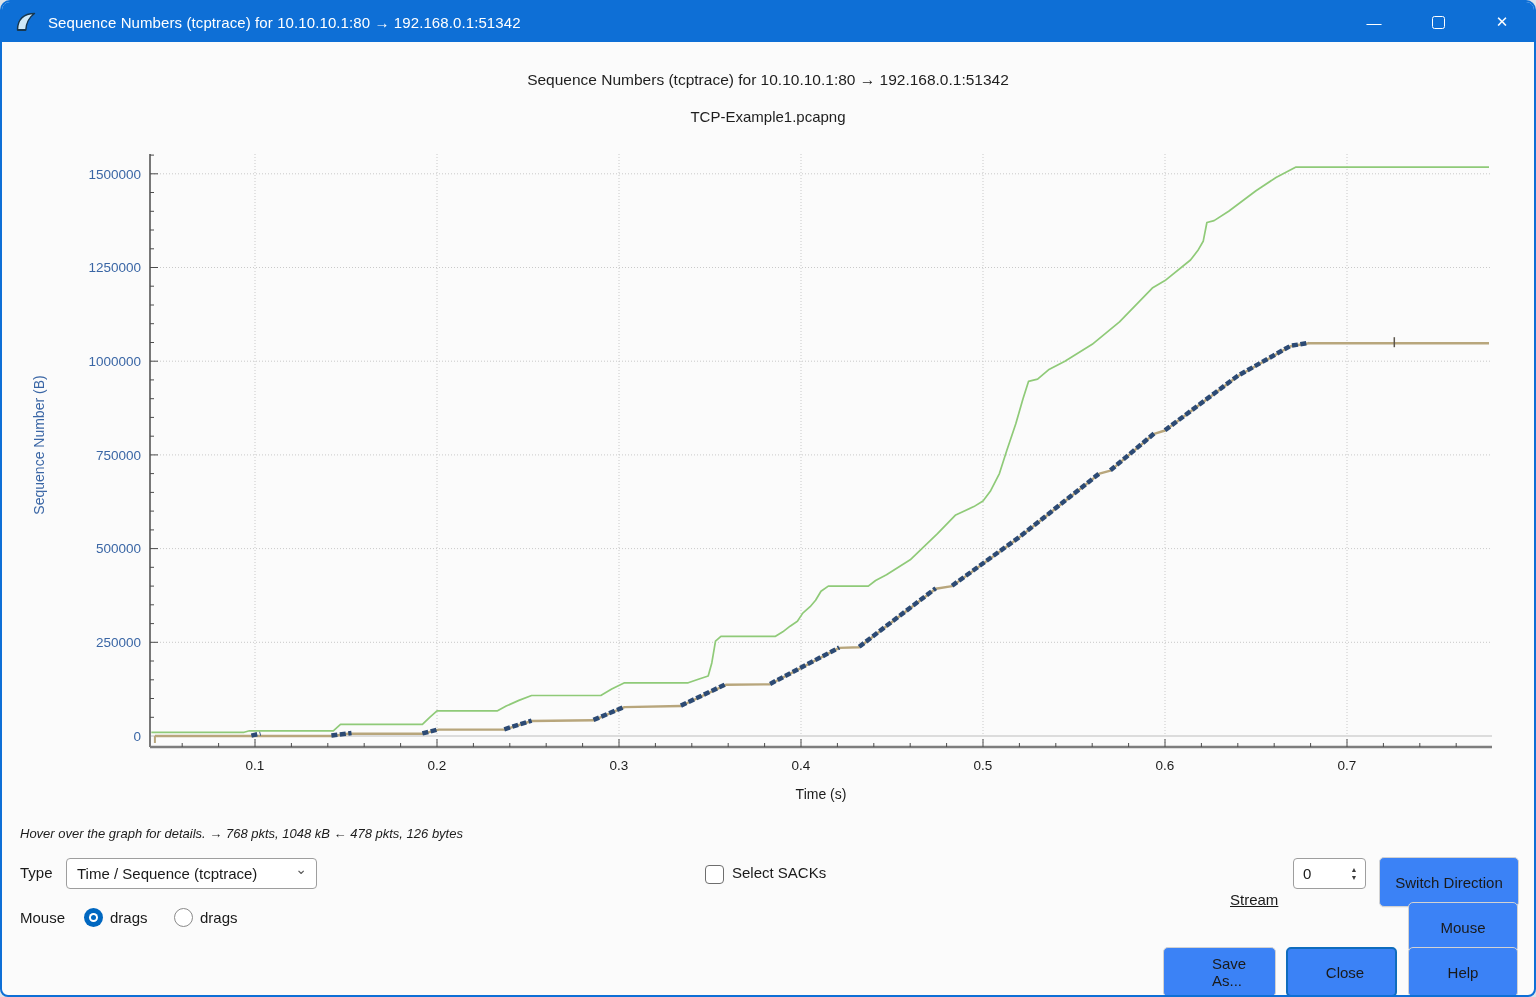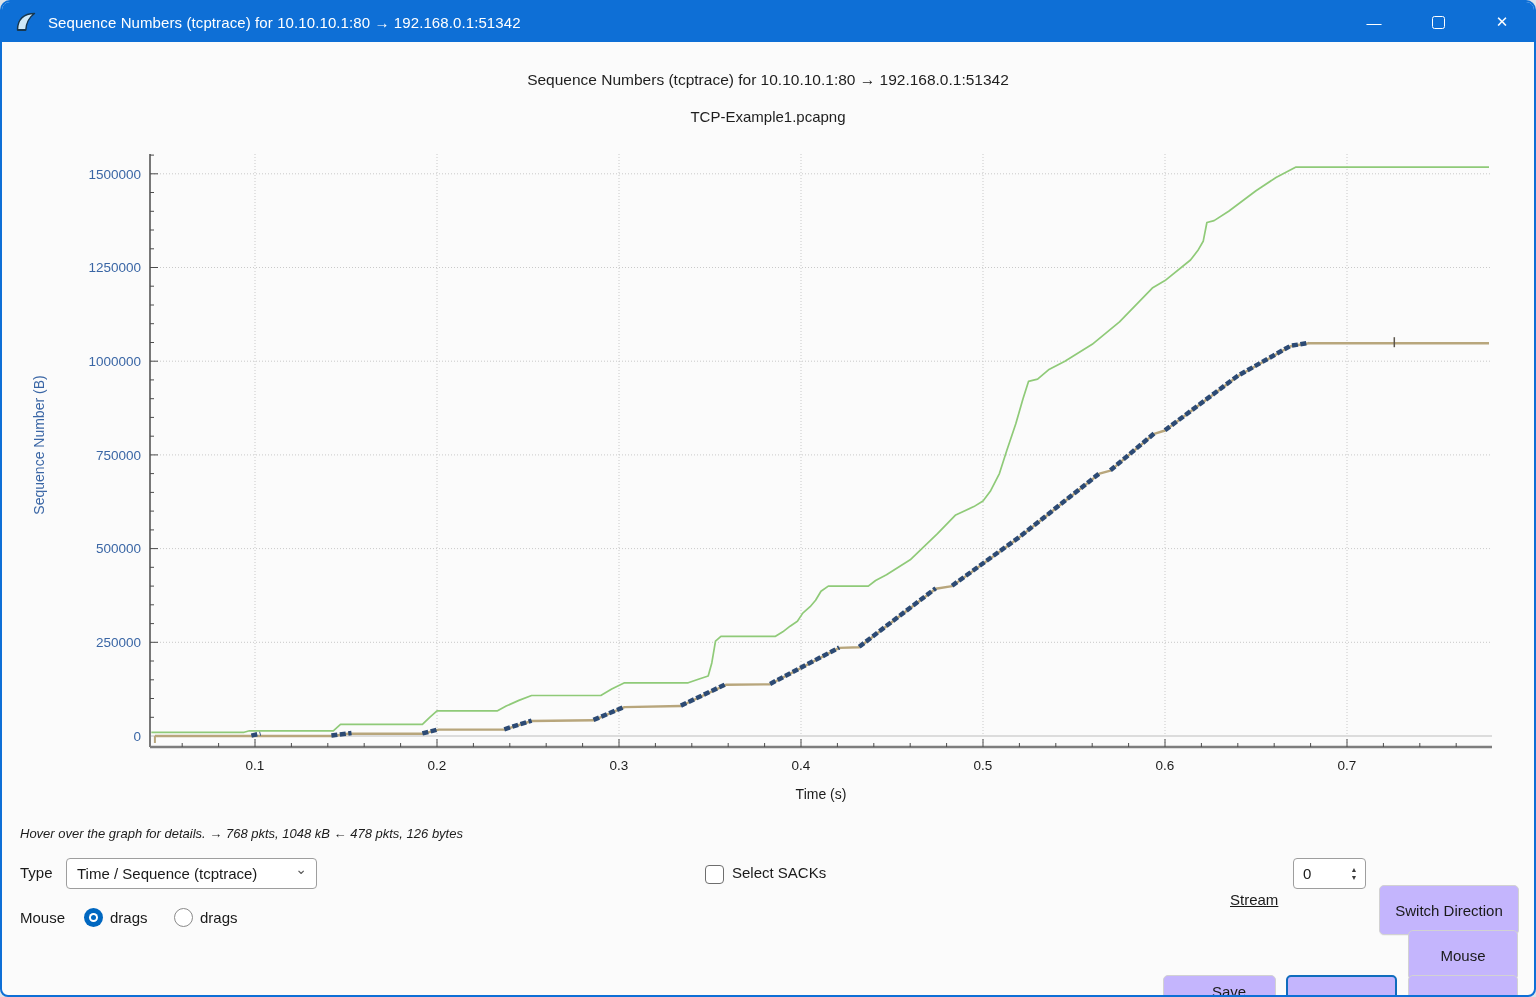--- a/index.html
+++ b/index.html
@@ -22,21 +22,21 @@
   .checkbox{position:absolute;left:703px;top:863px;width:19px;height:19px;box-sizing:border-box;border:1.5px solid #6e6e6e;border-radius:4px;background:#fff;}
   .radio{position:absolute;width:19px;height:19px;box-sizing:border-box;border-radius:50%;}
   .radio.off{border:1.5px solid #8a8a8a;background:#fff;}
   .radio.on{background:#0067c0;display:flex;align-items:center;justify-content:center;}
   .radio.on .ring{width:9px;height:9px;border-radius:50%;background:#fff;display:flex;align-items:center;justify-content:center;}
   .radio.on .dot{width:5px;height:5px;border-radius:50%;background:#0067c0;}
   .spin{position:absolute;left:1291px;top:856px;width:73px;height:31px;box-sizing:border-box;background:#fff;border:1px solid #9e9e9e;border-radius:4px;display:flex;}
   .spin .val{flex:1;font-size:15px;color:#1a1a1a;display:flex;align-items:center;padding-left:9px;}
   .spin .arrows{width:22px;display:flex;flex-direction:column;align-items:center;justify-content:center;gap:1px;}
   .spin .arrows span{font-size:7px;line-height:7px;color:#3c3c3c;cursor:default;}
-  .btn{position:absolute;box-sizing:border-box;height:50px;background:#c4b5fd;border:1px solid #d2d2d2;border-radius:5px;font-size:15px;color:#1a1a1a;display:flex;align-items:center;justify-content:center;box-shadow:0 1px 0 rgba(0,0,0,0.04);margin-top:28px;}
+  .btn{position:absolute;box-sizing:border-box;height:50px;background:#3b82f6;border:1px solid #d2d2d2;border-radius:5px;font-size:15px;color:#1a1a1a;display:flex;align-items:center;justify-content:center;box-shadow:0 1px 0 rgba(0,0,0,0.04);}
   .btn.default{border:2px solid #0f6cbd;}
 </style>
 </head>
 <body>
 
 <div class="window">
 
   <svg id="chart-svg" viewBox="0 0 1536 997" xmlns="http://www.w3.org/2000/svg">
       <g>
         <line x1="253" x2="253" y1="152" y2="743" stroke="#c9c9c9" stroke-width="1" stroke-dasharray="1 2"></line>

